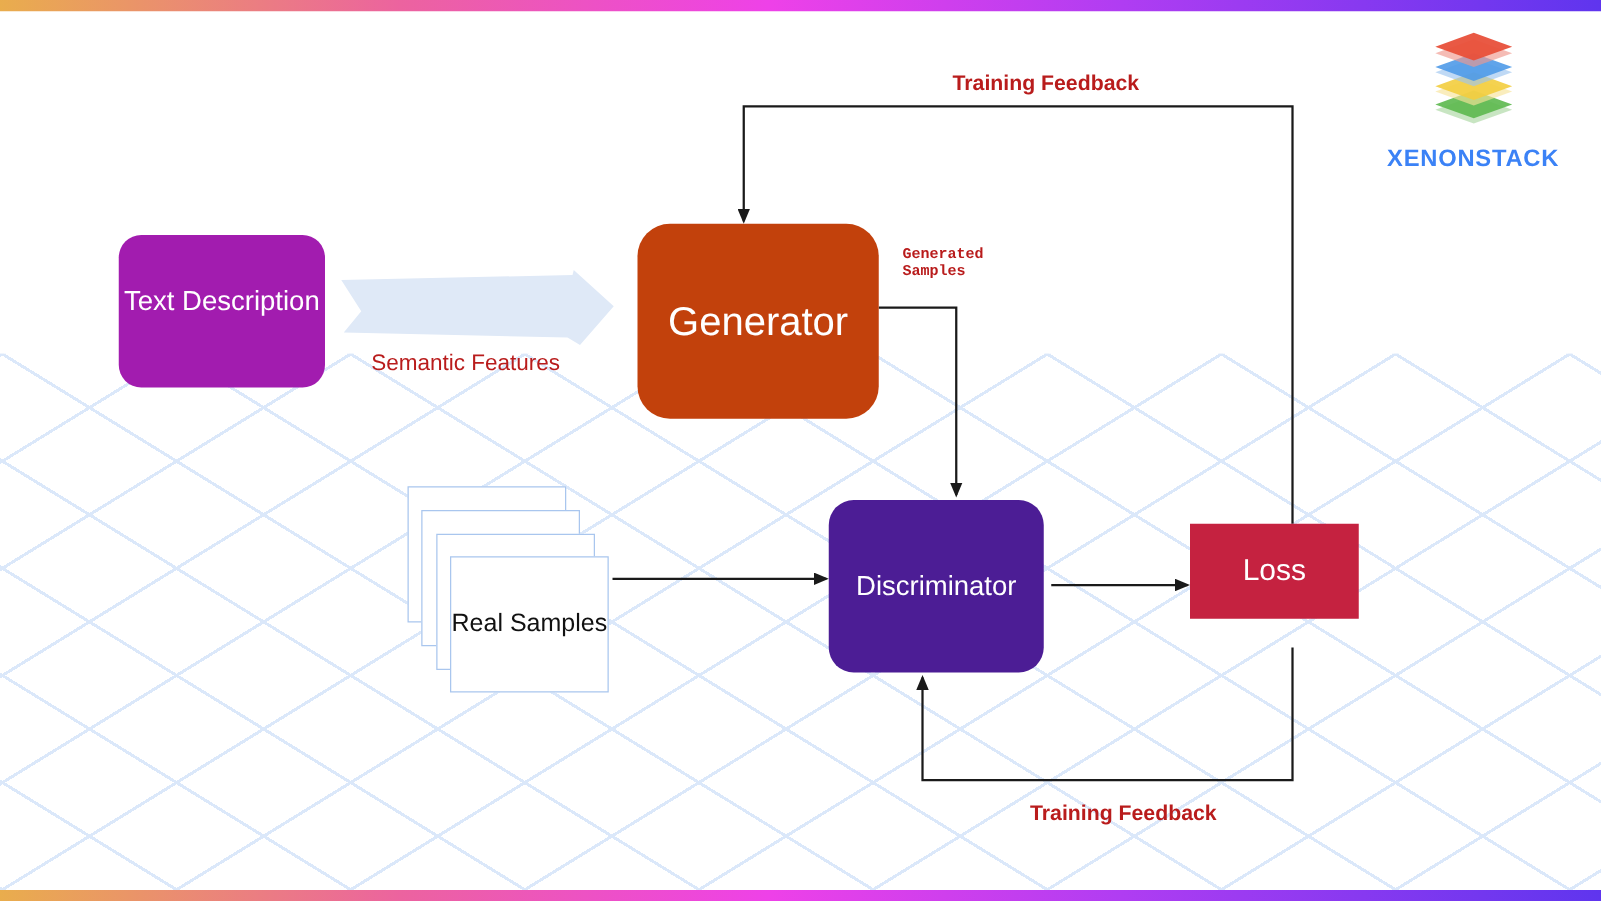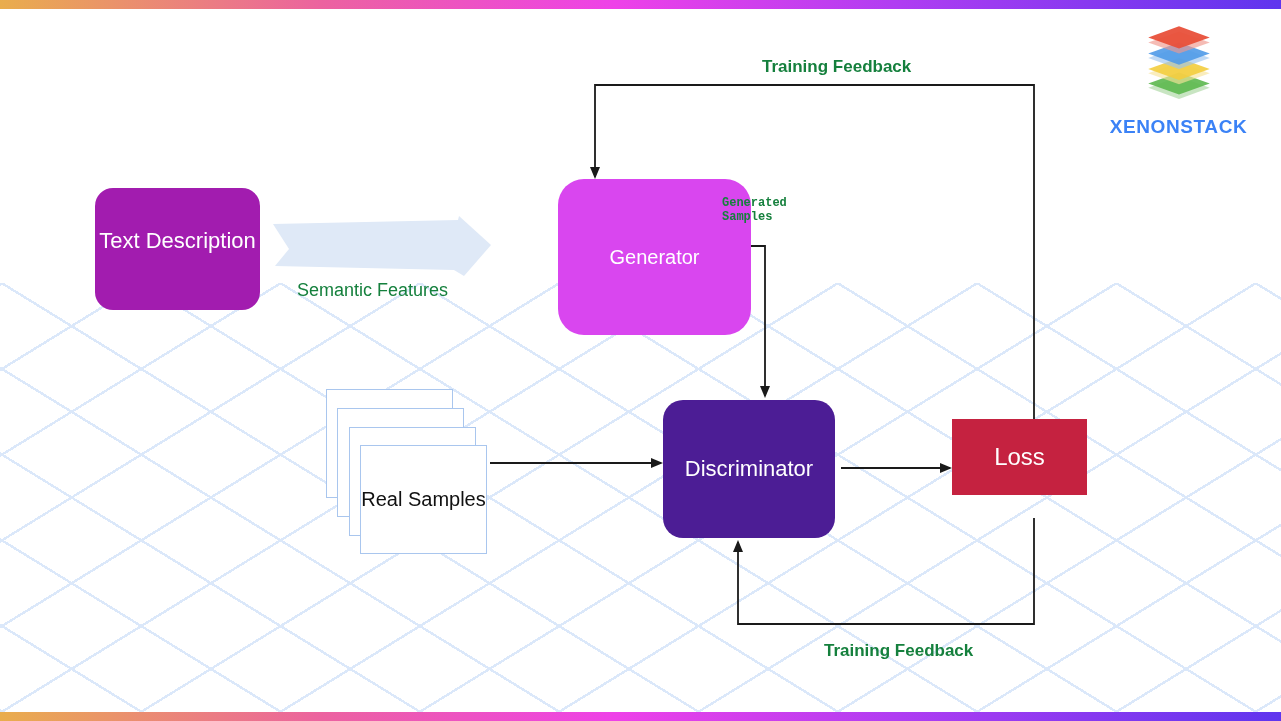--- a/index.html
+++ b/index.html
@@ -13,35 +13,35 @@
 
   .grid-bg{position:absolute;left:0;top:283px;width:1281px;height:429px;
     background-image:
       repeating-linear-gradient(31.6deg,#dbe8fa 0 2.4px,transparent 2.4px 73px),
       repeating-linear-gradient(148.4deg,#dbe8fa 0 2.4px,transparent 2.4px 73px);}
 
   .node{position:absolute;display:flex;align-items:center;justify-content:center;
     color:#ffffff;font-weight:500;text-align:center;line-height:1.2;}
   #node-text-description{left:95px;top:188px;width:165px;height:122px;background:#a21caf;
     border-radius:18px;font-size:22px;padding-bottom:16px;box-sizing:border-box;}
-  #node-generator{left:510px;top:179px;width:193px;height:156px;background:#d946ef;
-    border-radius:26px;font-size:20px;margin-left:48px;}
+  #node-generator{left:510px;top:179px;width:193px;height:156px;background:#c2410c;
+    border-radius:26px;font-size:32px;}
   #node-discriminator{left:663px;top:400px;width:172px;height:138px;background:#4c1d95;
     border-radius:20px;font-size:22px;}
   #node-loss{left:952px;top:419px;width:135px;height:76px;background:#c52240;font-size:24px;}
 
   .sample-card{position:absolute;width:127px;height:109px;background:#ffffff;
     border:1.5px solid #a9c6ee;box-sizing:border-box;}
   #real-card-1{left:326px;top:389px;}
   #real-card-2{left:337px;top:408px;}
   #real-card-3{left:349px;top:427px;}
   #real-card-front{left:360px;top:445px;display:flex;align-items:center;justify-content:center;
     color:#111111;font-size:20px;font-weight:500;text-align:center;line-height:1.25;}
 
-  .edge-label{position:absolute;color:#15803d;font-weight:600;white-space:nowrap;}
+  .edge-label{position:absolute;color:#b91c1c;font-weight:600;white-space:nowrap;}
   #label-training-feedback-top{left:762px;top:57px;font-size:17px;}
   #label-training-feedback-bottom{left:824px;top:641px;font-size:17px;}
   #label-generated-samples{left:722px;top:197px;font-size:12px;line-height:1.15;width:90px;white-space:normal;font-family:Liberation Mono, monospace;}
   #label-semantic-features{left:297px;top:236px;font-size:18px;font-weight:500;margin-top:44px;}
 
   #semantic-arrow{position:absolute;left:272px;top:215px;}
   #connector-layer{position:absolute;left:0;top:0;}
 
   #brand{position:absolute;left:1096px;top:22px;width:165px;text-align:center;}
   #brand-name{font-size:19px;font-weight:700;color:#3b82f6;letter-spacing:0.6px;margin-top:8px;}

